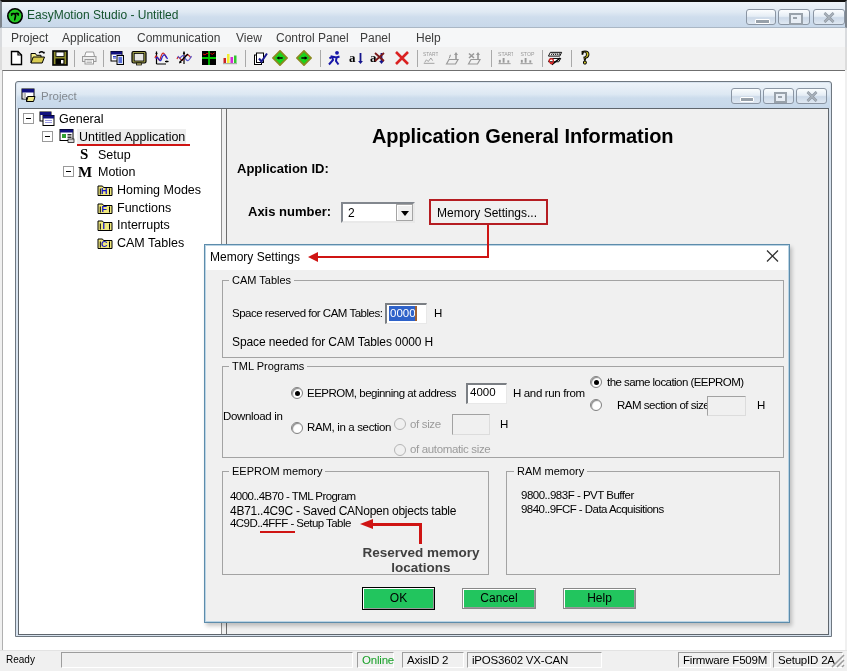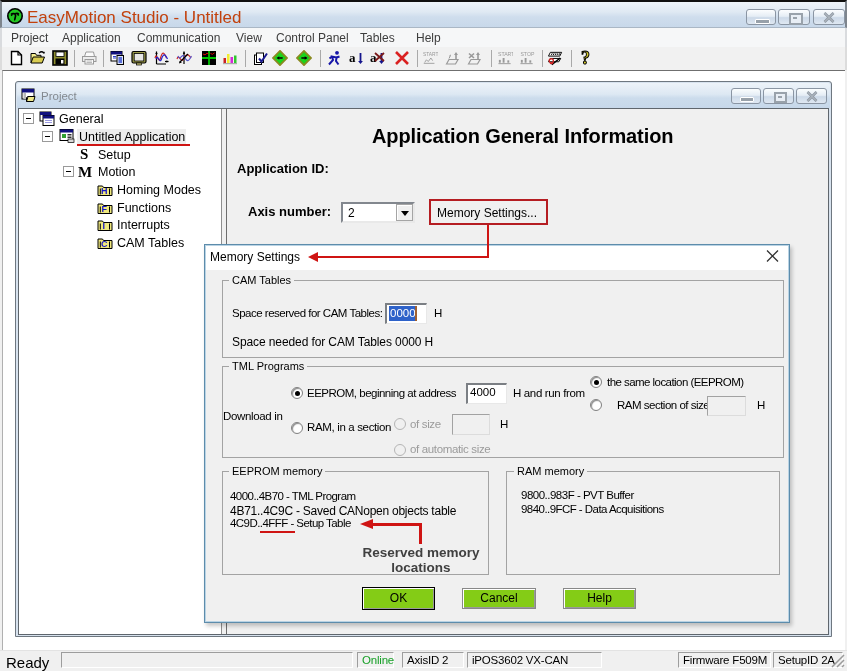--- a/index.html
+++ b/index.html
@@ -4,21 +4,21 @@
 <style>
   html,body{margin:0;padding:0;}
   body{width:847px;height:671px;overflow:hidden;font-family:"Liberation Sans",sans-serif;background:#fff;}
   .abs{position:absolute;}
   #root{position:relative;width:847px;height:671px;background:#f0f0f0;}
   
   #titlebar{left:0;top:0;width:847px;height:28px;
     background:linear-gradient(#eef4fa 0%,#dfe9f3 40%,#cfdded 60%,#c8d8ea 100%);
     border-top:2px solid #101010;border-left:2px solid #7e858d;border-right:2px solid #7e858d;border-bottom:1px solid #aab7c5;
     box-sizing:border-box;}
-  #title-text{position:absolute;left:27px;top:8px;font-size:17px;color:#c2410c;}
+  #title-text{position:absolute;left:27px;top:8px;font-size:12px;color:#14532d;}
   .capbtn{position:absolute;top:9px;height:16px;border:1px solid #8a95a3;border-radius:3px;
     background:linear-gradient(#fbfdfe 0%,#e5edf5 45%,#ccd9e8 55%,#dfe8f2 100%);box-sizing:border-box;}
   .capbtn .g{position:absolute;}
   
   #menubar{left:0;top:28px;width:847px;height:19px;background:#f6f7f8;border-left:2px solid #d9dbde;border-right:2px solid #d9dbde;box-sizing:border-box;}
   .mi{position:absolute;top:31px;font-size:12px;color:#3d3d3d;}
   
   #toolbar{left:0;top:47px;width:847px;height:23px;background:#f1f1f1;border-left:2px solid #dcdcdc;border-right:2px solid #dcdcdc;box-sizing:border-box;}
   .tsep{position:absolute;top:3px;width:1px;height:17px;background:#a9a9a9;}
   .ticon{position:absolute;top:2px;width:16px;height:16px;}
@@ -43,21 +43,21 @@
   .grp{position:absolute;border:1px solid #a3a3a3;box-sizing:border-box;}
   .grplabel{position:absolute;background:#f0f0f0;font-size:11px;padding:0 3px;white-space:nowrap;}
   .dtext{position:absolute;font-size:11.5px;letter-spacing:-0.35px;color:#000;white-space:nowrap;}
   .gray{color:#9b9b9b;}
   .edit{position:absolute;background:#fff;border-top:2px solid #7b7f84;border-left:2px solid #7b7f84;
     border-right:1px solid #e8e8e8;border-bottom:1px solid #e8e8e8;box-sizing:border-box;}
   .radio{position:absolute;width:12px;height:12px;border-radius:50%;background:#fff;
     border:1px solid #808080;box-shadow:inset 1px 1px 1px rgba(64,64,64,0.6);box-sizing:border-box;}
   .radio.sel:after{content:"";position:absolute;left:2.5px;top:2.5px;width:5px;height:5px;border-radius:50%;background:#000;}
   .radio.dis{border-color:#b5b5b5;background:#f0f0f0;box-shadow:none;}
-  .btn{position:absolute;background:#84cc16;border:1px solid #888;box-shadow:inset 1px 1px 0 #fff, inset -1px -1px 0 #9a9a9a;
+  .btn{position:absolute;background:#22c55e;border:1px solid #888;box-shadow:inset 1px 1px 0 #fff, inset -1px -1px 0 #9a9a9a;
     font-size:12px;text-align:center;box-sizing:border-box;color:#000;}
   
   .red{background:#cf1413;}
   .ann{position:absolute;z-index:60;}
   
   #status{left:0;top:650px;width:847px;height:21px;background:#f0f0f0;border-top:1px solid #e3e3e3;box-sizing:border-box;}
   .sp{position:absolute;top:2px;height:16px;border-top:1px solid #9d9d9d;border-left:1px solid #9d9d9d;
     border-right:1px solid #fff;border-bottom:1px solid #fff;box-sizing:border-box;font-size:11.5px;letter-spacing:-0.2px;color:#000;white-space:nowrap;}
   .sp span{position:relative;left:4px;top:1px;}
 </style>
@@ -84,21 +84,21 @@
       <path d="M1.5 1 L10.5 10 M10.5 1 L1.5 10" stroke="#aab3bc" stroke-width="1.2"></path>
     </svg>
   </div>
 
   <div class="abs" id="menubar"></div>
   <span class="mi" style="left:11px;">Project</span>
   <span class="mi" style="left:62px;">Application</span>
   <span class="mi" style="left:137px;">Communication</span>
   <span class="mi" style="left:236px;">View</span>
   <span class="mi" style="left:276px;">Control Panel</span>
-  <span class="mi" style="left:360px;">Tables</span>
+  <span class="mi" style="left:360px;">Panel</span>
   <span class="mi" style="left:416px;">Help</span>
 
   <div class="abs" id="toolbar"></div>
   <div class="tsep" style="left:74px;top:50px;"></div>
   <div class="tsep" style="left:103px;top:50px;"></div>
   <div class="tsep" style="left:245px;top:50px;"></div>
   <div class="tsep" style="left:320px;top:50px;"></div>
   <div class="tsep" style="left:417px;top:50px;"></div>
   <div class="tsep" style="left:491px;top:50px;"></div>
   <div class="tsep" style="left:542px;top:50px;"></div>
@@ -398,21 +398,21 @@
   <div class="ann red" style="left:486.5px;top:225px;width:2.5px;height:33px;"></div>
   <div class="ann red" style="left:317px;top:255.5px;width:170px;height:2.5px;"></div>
   <div class="ann" style="left:308px;top:252px;width:0;height:0;border-top:5px solid transparent;border-bottom:5px solid transparent;border-right:10px solid #cf1413;"></div>
   <div class="ann red" style="left:259.5px;top:531px;width:35px;height:2px;"></div>
   <div class="ann red" style="left:373px;top:523px;width:48px;height:2.5px;"></div>
   <div class="ann" style="left:360px;top:519px;width:0;height:0;border-top:5px solid transparent;border-bottom:5px solid transparent;border-right:13px solid #cf1413;"></div>
   <div class="ann red" style="left:419px;top:523px;width:2.5px;height:21px;"></div>
   <div class="ann" style="left:350px;top:545px;width:142px;font-size:13.5px;font-weight:bold;text-align:center;line-height:15px;color:#404040;">Reserved memory<br>locations</div>
 
   <div class="abs" id="status"></div>
-  <div class="abs" style="left:6px;top:654px;font-size:15px;">Ready</div>
+  <div class="abs" style="left:6px;top:654px;font-size:10px;">Ready</div>
   <div class="sp" style="left:61px;top:652px;width:292px;"></div>
   <div class="sp" style="left:357px;top:652px;width:37px;color:#18a028;"><span>Online</span></div>
   <div class="sp" style="left:402px;top:652px;width:62px;"><span>AxisID 2</span></div>
   <div class="sp" style="left:467px;top:652px;width:135px;"><span>iPOS3602 VX-CAN</span></div>
   <div class="sp" style="left:605px;top:652px;width:71px;margin-top:28px;"><span>S/N OH4071</span></div>
   <div class="sp" style="left:678px;top:652px;width:93px;"><span>Firmware F509M</span></div>
   <div class="sp" style="left:773px;top:652px;width:70px;"><span>SetupID 2A</span></div>
   <svg class="abs" style="left:831px;top:654px;" width="14" height="14" viewBox="0 0 14 14">
       <path d="M13 1L1 13M13 6L6 13M13 11l-2 2" stroke="#9a9a9a" stroke-width="1.5"></path>
     </svg>

